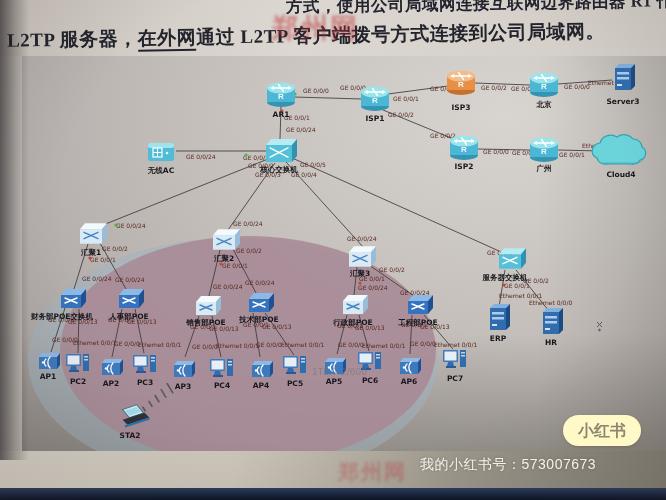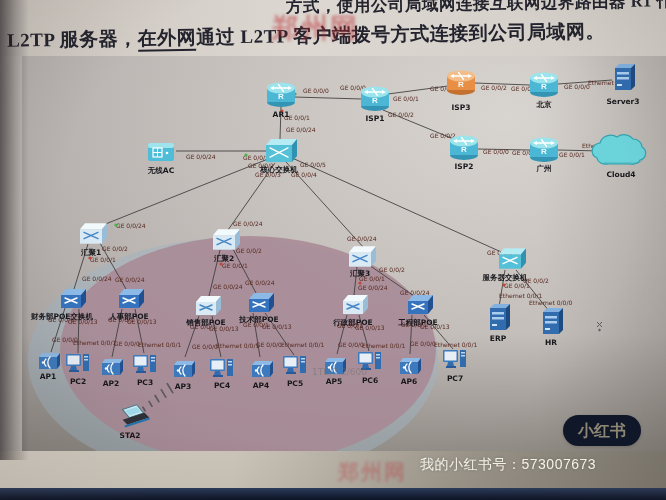--- a/index.html
+++ b/index.html
@@ -22,21 +22,21 @@
     background:linear-gradient(to right,rgba(24,20,24,.62),rgba(24,20,24,.25) 45%,rgba(24,20,24,0) 85%);}
   .bezel{position:absolute;left:0;top:451px;width:666px;height:37px;z-index:3;
     background:linear-gradient(97deg,#d9d3c7 0%,#cdc6b9 35%,#9d978b 68%,#827d71 100%);}
   .navy{position:absolute;left:0;top:488px;width:666px;height:12px;z-index:3;
     background:linear-gradient(180deg,#2b3d60,#121d35 70%,#0b1326);}
   .wm{position:absolute;color:rgba(194,42,48,.5);font-weight:bold;z-index:6;
     filter:blur(1.6px);letter-spacing:2px;pointer-events:none;font-family:"Liberation Sans",sans-serif;}
   .wm-top{left:272px;top:10px;font-size:27px;}
   .wm-bottom{left:338px;top:458px;font-size:21px;opacity:.65;}
   .badge{position:absolute;left:563px;top:415px;width:78px;height:31px;z-index:6;
-    background:#0f172a;border-radius:16px;text-align:center;line-height:31px;
+    background:#fef9c3;border-radius:16px;text-align:center;line-height:31px;
     font-size:16px;font-weight:bold;color:#8d8672;box-shadow:0 1px 3px rgba(60,55,40,.25);}
   .caption{position:absolute;left:420px;top:456px;z-index:6;color:#f5f2e9;
     font-size:14px;letter-spacing:.5px;text-shadow:0 0 3px rgba(40,40,30,.3);}
   .vignette{position:absolute;inset:0;z-index:5;pointer-events:none;
     background:radial-gradient(ellipse at 52% 42%,transparent 58%,rgba(55,46,42,.17) 100%);}
 </style>
 </head>
 <body>
 
 <div class="photo">

